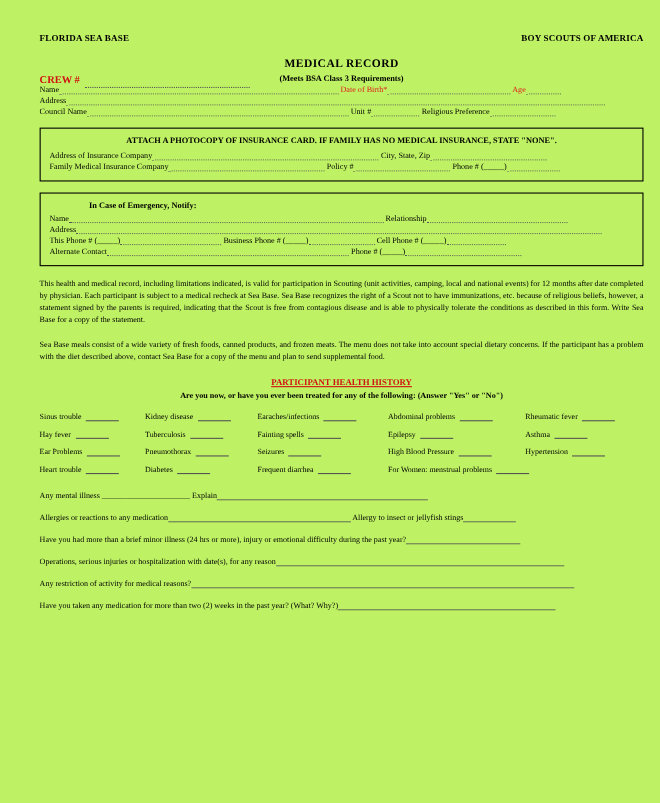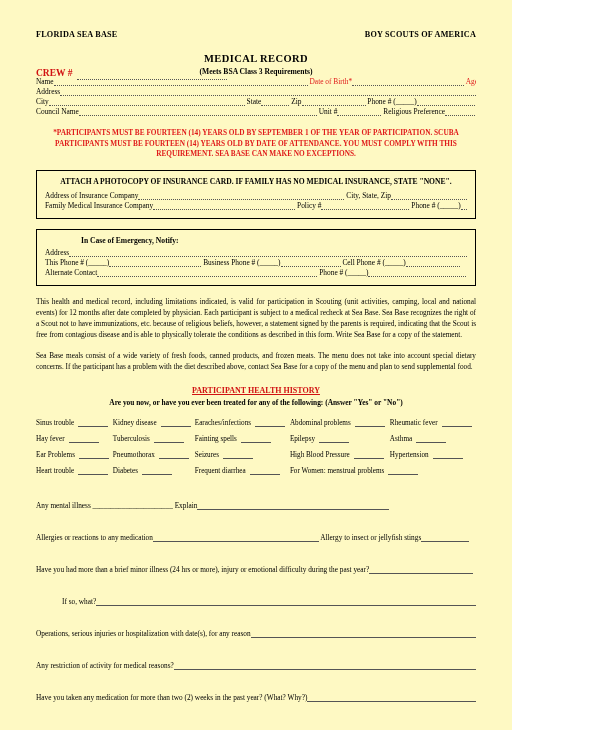--- a/index.html
+++ b/index.html
@@ -6,25 +6,25 @@
     margin: 0;
     padding: 0;
     background: #ffffff;
   }
   body {
     font-family: "Liberation Serif", serif;
     color: #000000;
   }
   .page {
     position: relative;
-    width: 512px;
+    width: 600px;
     height: 730px;
-    background: #fef9c3;
+    background: #bef264;
     box-sizing: border-box;
-    padding: 30px 36px 0 36px;
+    padding: 30px 15px 0 36px;
     overflow: hidden;
   }
   .row {
     display: flex;
     justify-content: space-between;
     align-items: baseline;
   }
   .hdr {
     font-size: 8.2px;
     font-weight: bold;
@@ -136,21 +136,21 @@
   .ans {
     display: inline-block;
     border-bottom: 1px solid #555;
     width: 30px;
     height: 8px;
     vertical-align: bottom;
     margin-left: 4px;
   }
   .qline {
     font-size: 7.3px;
-    margin-top: 23px;
+    margin-top: 11px;
     white-space: nowrap;
     overflow: hidden;
   }
   .indent { padding-left: 26px; }
 </style>
 </head>
 <body>
 
 <div class="page">
 
@@ -172,50 +172,47 @@
   <div class="fieldline">
     <span class="lbl">Name</span><span class="fill" style="width:254px"></span>
     <span class="lbl red">Date of Birth*</span><span class="fill" style="width:112px"></span>
     <span class="lbl red">Age</span><span class="fill" style="width:32px"></span>
   </div>
 
   <div class="fieldline">
     <span class="lbl">Address</span><span class="fill" style="width:490px"></span>
   </div>
 
-  <div class="fieldline">
-    <span class="lbl">City</span><span class="fill" style="width:196px"></span>
-    <span class="lbl">State</span><span class="fill" style="width:28px"></span>
-    <span class="lbl">Zip</span><span class="fill" style="width:64px"></span>
-    <span class="lbl">Phone # (_____)</span><span class="fill" style="width:76px"></span>
-  </div>
 
   <div class="fieldline">
     <span class="lbl">Council Name</span><span class="fill" style="width:238px"></span>
     <span class="lbl">Unit #</span><span class="fill" style="width:44px"></span>
     <span class="lbl">Religious Preference</span><span class="fill" style="width:60px"></span>
   </div>
 
-  <div class="warn">*PARTICIPANTS MUST BE FOURTEEN (14) YEARS OLD BY SEPTEMBER 1 OF THE YEAR OF PARTICIPATION.  SCUBA PARTICIPANTS MUST BE FOURTEEN (14) YEARS OLD BY DATE OF ATTENDANCE. YOU MUST COMPLY WITH THIS REQUIREMENT.  SEA BASE CAN MAKE NO EXCEPTIONS.</div>
 
   <div class="box">
     <div class="box-title">ATTACH A PHOTOCOPY OF INSURANCE CARD.  IF FAMILY HAS NO MEDICAL INSURANCE, STATE "NONE".</div>
     <div class="fieldline">
       <span class="lbl">Address of Insurance Company</span><span class="fill" style="width:206px"></span>
       <span class="lbl">City, State, Zip</span><span class="fill" style="width:106px"></span>
     </div>
     <div class="fieldline">
       <span class="lbl">Family Medical Insurance Company</span><span class="fill" style="width:142px"></span>
       <span class="lbl">Policy #</span><span class="fill" style="width:88px"></span>
       <span class="lbl">Phone # (_____)</span><span class="fill" style="width:48px"></span>
     </div>
   </div>
 
   <div class="box">
     <div class="box-sub">In Case of Emergency, Notify:</div>
+    <div class="fieldline">
+      <span class="lbl">Name</span><span class="fill" style="width:286px"></span>
+      <span class="lbl">Relationship</span><span class="fill" style="width:128px"></span>
+    </div>
     <div class="fieldline">
       <span class="lbl">Address</span><span class="fill" style="width:478px"></span>
     </div>
     <div class="fieldline">
       <span class="lbl">This Phone # (_____)</span><span class="fill" style="width:92px"></span>
       <span class="lbl">Business Phone # (_____)</span><span class="fill" style="width:60px"></span>
       <span class="lbl">Cell Phone # (_____)</span><span class="fill" style="width:54px"></span>
     </div>
     <div class="fieldline">
       <span class="lbl">Alternate Contact</span><span class="fill" style="width:220px"></span>
@@ -264,23 +261,20 @@
   <div class="qline">
     <span>Any mental illness ______________________ Explain</span><span class="fillsolid" style="width:192px"></span>
   </div>
   <div class="qline">
     <span>Allergies or reactions to any medication</span><span class="fillsolid" style="width:166px"></span>
     <span>Allergy to insect or jellyfish stings</span><span class="fillsolid" style="width:48px"></span>
   </div>
   <div class="qline">
     <span>Have you had more than a brief minor illness (24 hrs or more), injury or emotional difficulty during the past year?</span><span class="fillsolid" style="width:104px"></span>
   </div>
-  <div class="qline indent">
-    <span>If so, what?</span><span class="fillsolid" style="width:446px"></span>
-  </div>
   <div class="qline">
     <span>Operations, serious injuries or hospitalization with date(s), for any reason</span><span class="fillsolid" style="width:262px"></span>
   </div>
   <div class="qline">
     <span>Any restriction of activity for medical reasons?</span><span class="fillsolid" style="width:348px"></span>
   </div>
   <div class="qline">
     <span>Have you taken any medication for more than two (2) weeks in the past year? (What? Why?)</span><span class="fillsolid" style="width:198px"></span>
   </div>
 

